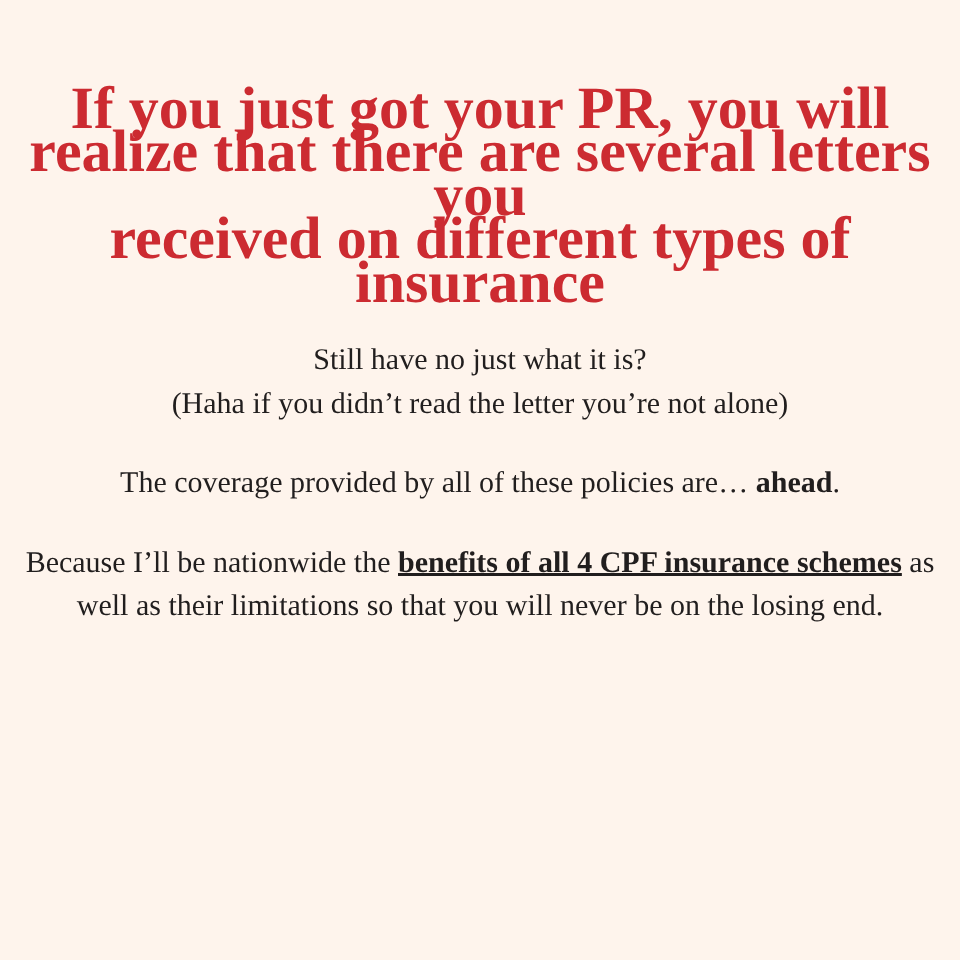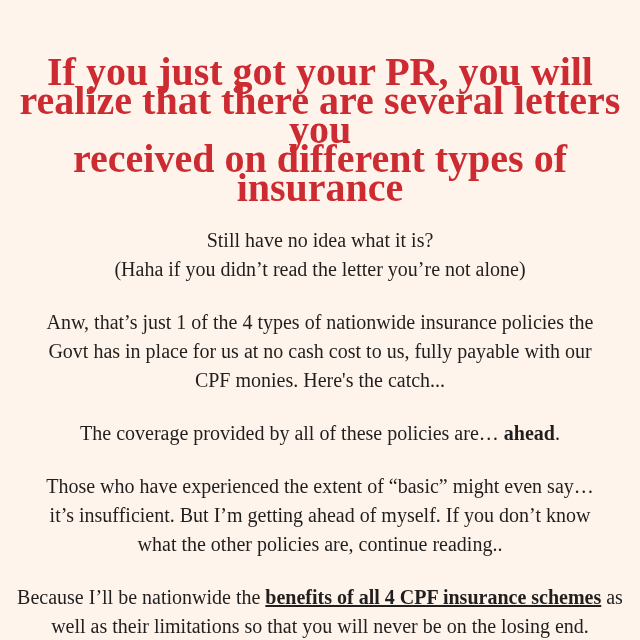--- a/index.html
+++ b/index.html
@@ -36,24 +36,18 @@
   .seg { white-space: pre-wrap; }
   .bold { font-weight: bold; }
   .bold-underline { font-weight: bold; text-decoration: underline; }
 </style>
 </head>
 <body>
 
 <div class="content">
     <h1 class="headline">If you just got your PR, you will  realize that there are several letters you
 received on different types of insurance</h1>
-    <p class="para">Still have no idea what it is?
+    <p class="para">Still have no just what it is?
 (Haha if you didn’t read the letter you’re not alone)</p>
-    <p class="para">Anw, that’s just 1 of the 4 types of nationwide insurance policies the
-Govt has in place for us at no cash cost to us, fully payable with our
-CPF monies. Here's the catch...</p>
     <p class="para"><span class="seg">The coverage provided by all of these policies are… </span><span class="seg bold">ahead</span><span class="seg">.</span></p>
-    <p class="para">Those who have experienced the extent of “basic” might even say…
-it’s insufficient. But I’m getting ahead of myself. If you don’t know
-what the other policies are, continue reading..</p>
     <p class="para"><span class="seg">Because I’ll be nationwide the </span><span class="seg bold-underline">benefits of all 4 CPF insurance schemes</span><span class="seg"> as
 well as their limitations so that you will never be on the losing end.</span></p>
   </div>
 
 </body></html>

